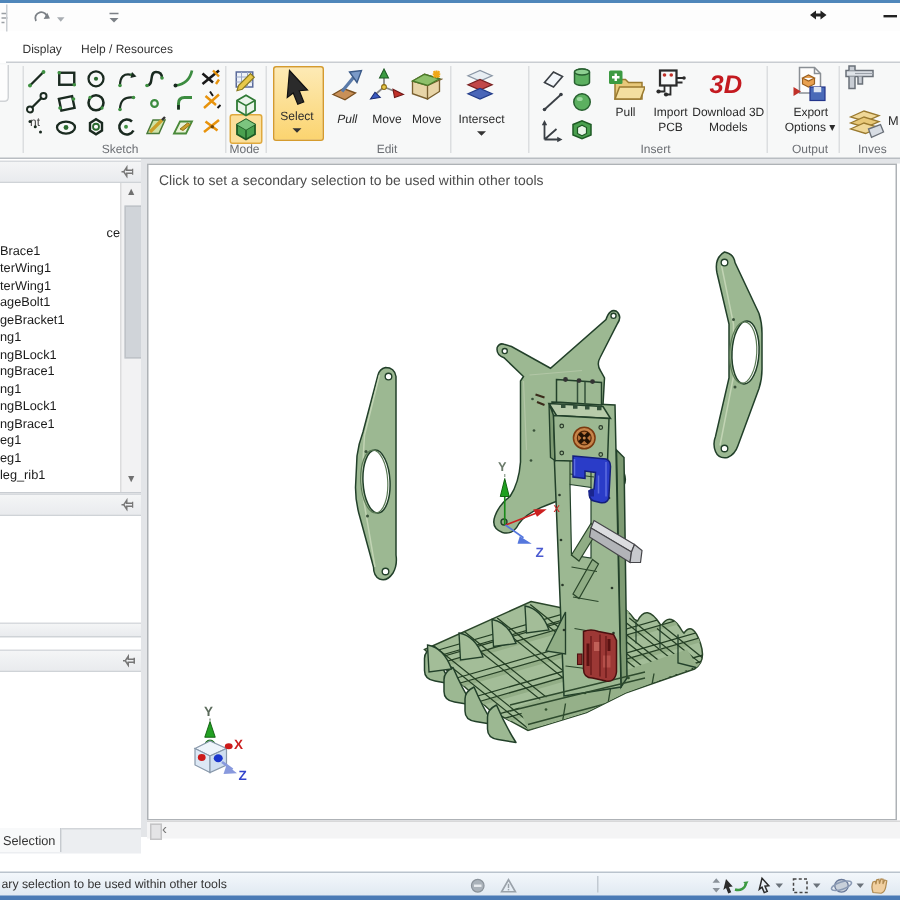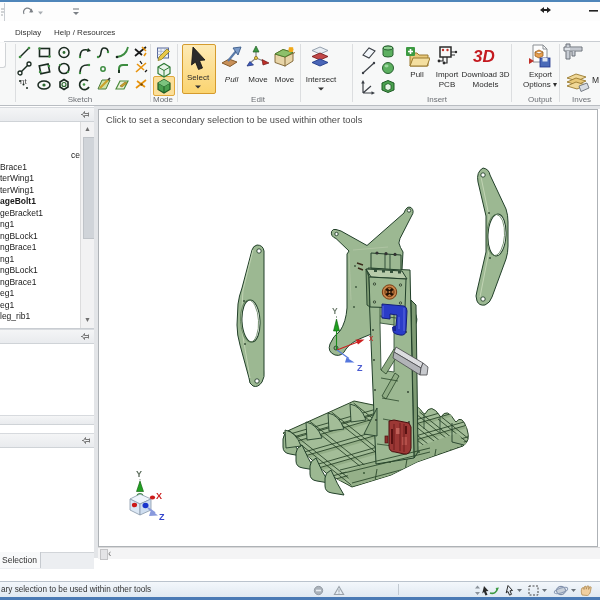--- a/index.html
+++ b/index.html
@@ -251,21 +251,21 @@
   <div id="leftdock" class="abs">
     <div class="phead abs" style="top:1px;height:13px;"></div>
     <svg class="pin ic" style="left:81px;top:4px;" width="8" height="9" viewBox="0 0 8 9">
         <path d="M2,1 h4 M3,1 v4 h-2 l3,2 3,-2 h-2 v-4 M4,7 v2" stroke="#777" stroke-width="1" fill="none" transform="rotate(90 4 4.5)"></path>
       </svg>
     <div id="tree" class="abs">
       <div class="trow" style="top:28px;text-align:right;">ce</div>
       <div class="trow" style="top:39.5px;">Brace1</div>
       <div class="trow" style="top:51px;">terWing1</div>
       <div class="trow" style="top:62.5px;">terWing1</div>
-      <div class="trow" style="top:74px;font-weight:bold;">ageBolt1</div>
+      <div class="trow" style="top:74px;">ageBolt1</div>
       <div class="trow" style="top:85.5px;">geBracket1</div>
       <div class="trow" style="top:97px;">ng1</div>
       <div class="trow" style="top:108.5px;">ngBLock1</div>
       <div class="trow" style="top:120px;">ngBrace1</div>
       <div class="trow" style="top:131.5px;">ng1</div>
       <div class="trow" style="top:143px;">ngBLock1</div>
       <div class="trow" style="top:154.5px;">ngBrace1</div>
       <div class="trow" style="top:166px;">eg1</div>
       <div class="trow" style="top:177.5px;">eg1</div>
       <div class="trow" style="top:189px;">leg_rib1</div>

